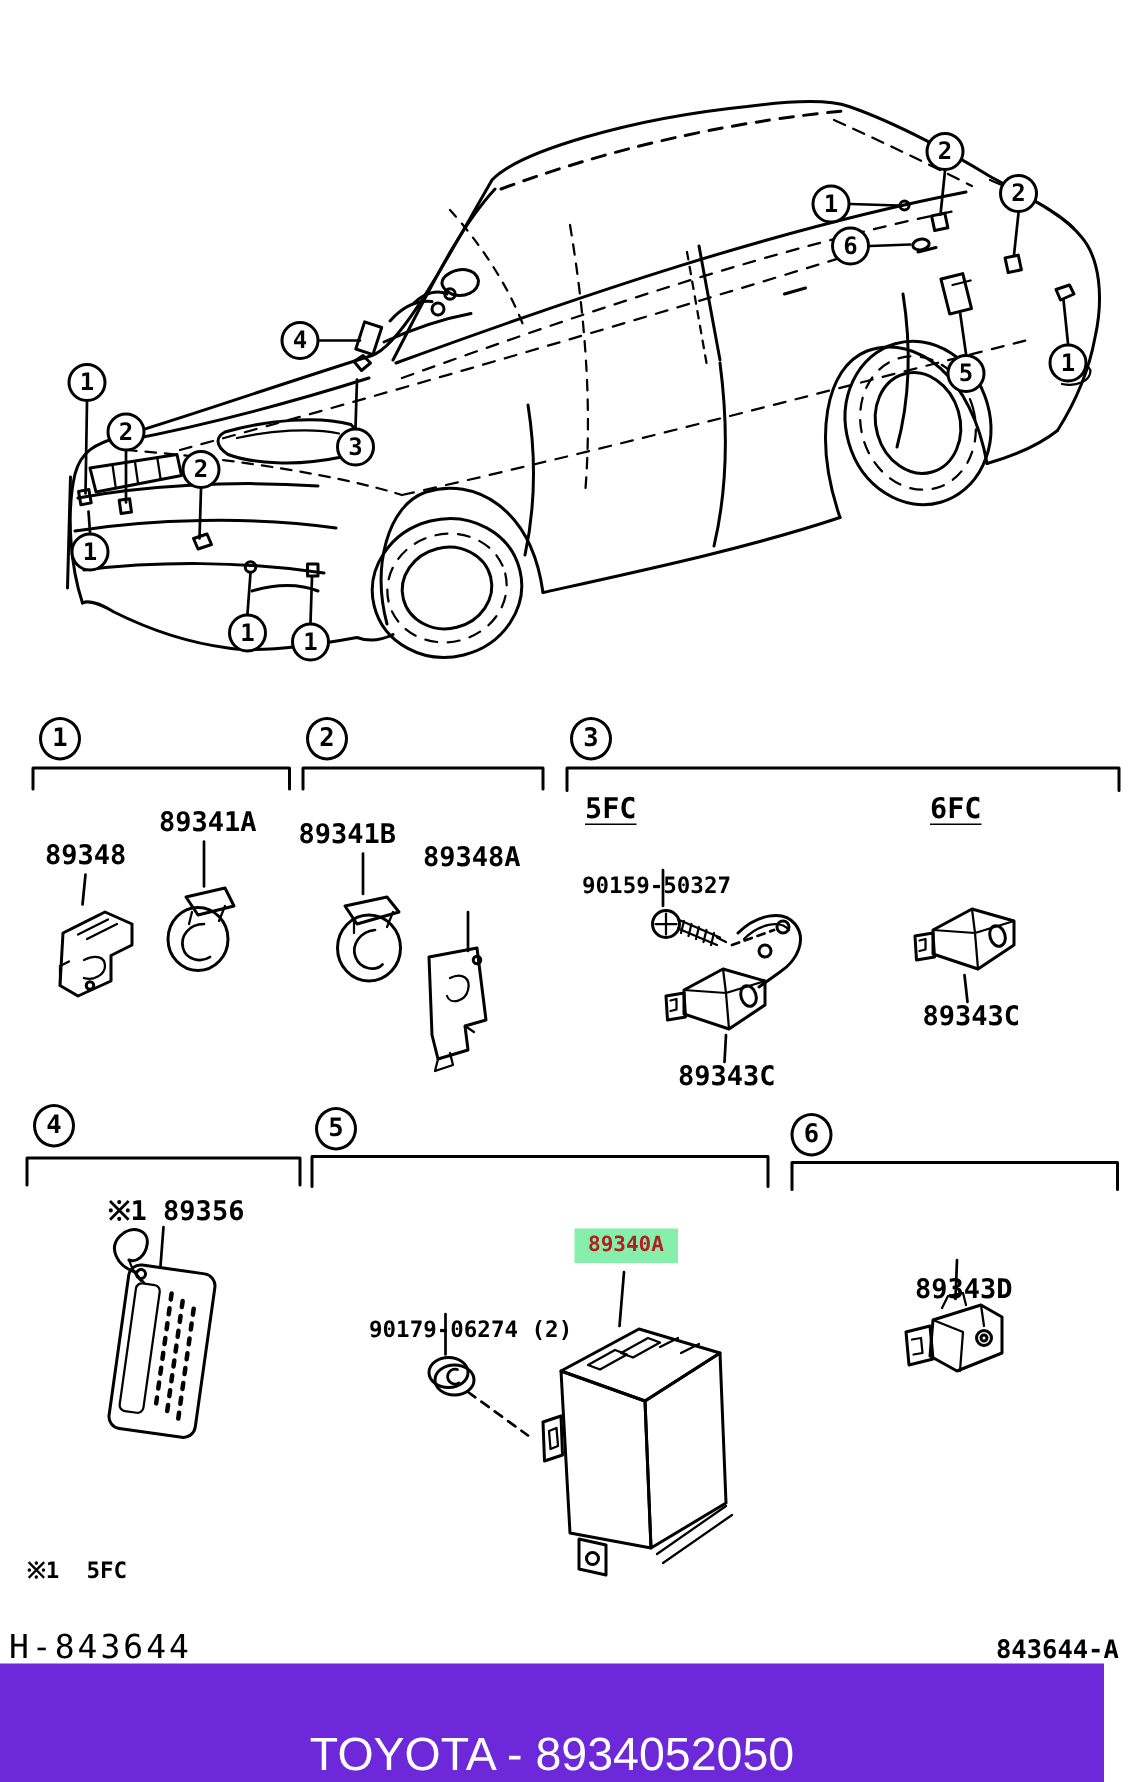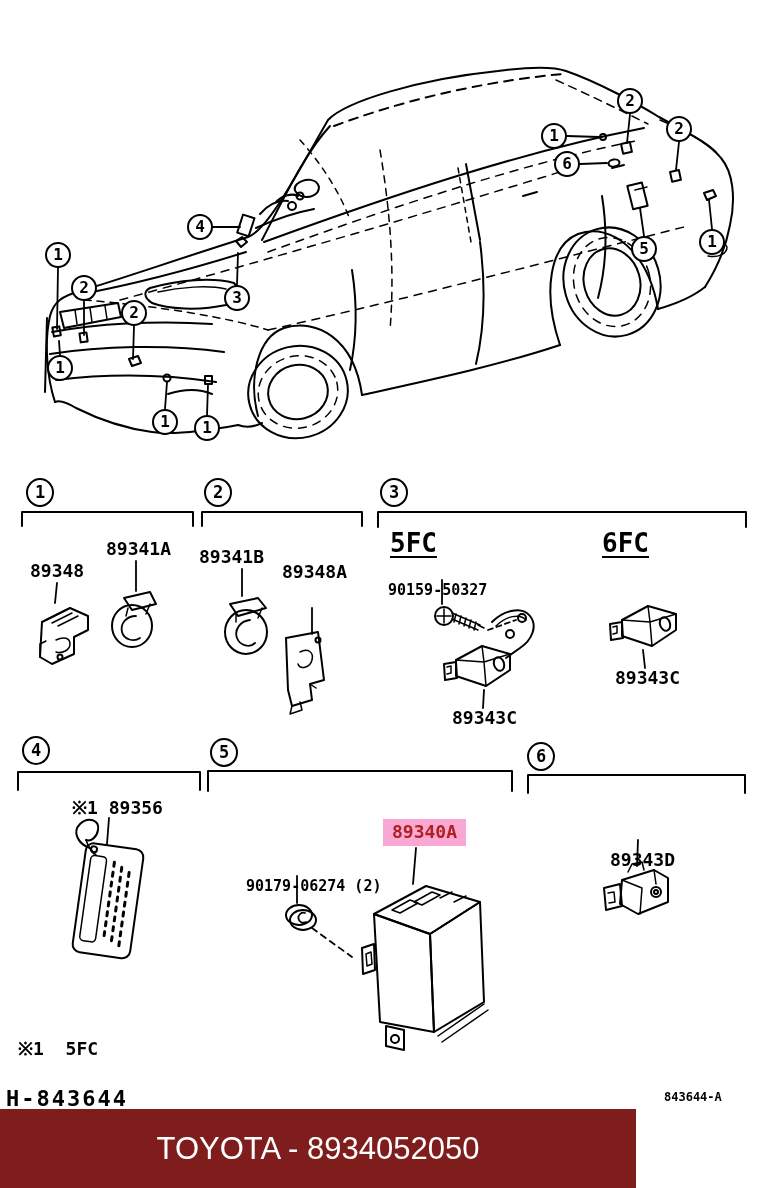--- a/index.html
+++ b/index.html
@@ -7,29 +7,29 @@
           font-family:"DejaVu Sans Mono",monospace;color:#000;}
   #art{position:absolute;left:0;top:0;width:760px;height:1188px;}
   .callout{position:absolute;width:26px;height:26px;border:2px solid #000;border-radius:50%;
            background:#fff;display:flex;align-items:center;justify-content:center;
            font-weight:bold;font-size:16px;line-height:1;box-sizing:border-box;}
   .seccircle{position:absolute;width:28px;height:29px;border:2px solid #000;border-radius:50%;
            background:#fff;display:flex;align-items:center;justify-content:center;
            font-weight:bold;font-size:17px;line-height:1;box-sizing:border-box;}
   .plabel{position:absolute;font-weight:bold;font-size:18px;line-height:1.1;white-space:pre;}
   .plabel.small{font-size:15px;margin-top:20px;}
-  .variant{position:absolute;font-weight:bold;font-size:26px;text-decoration:underline;
+  .variant{position:absolute;font-weight:bold;font-size:19px;text-decoration:underline;
            text-underline-offset:4px;white-space:pre;}
-  .hl{position:absolute;font-weight:bold;font-size:18px;line-height:1;white-space:pre;
-      background:#f9a8d4;color:#B02020;padding:4px 9px 5px 9px;}
-  #footnote{position:absolute;left:18px;top:1036px;font-weight:bold;font-size:18px;white-space:pre;}
-  #pagecode{position:absolute;left:6px;top:1086px;font-weight:bold;font-size:22px;letter-spacing:2px;white-space:pre;}
-  #figcode{position:absolute;left:664px;top:1090px;font-weight:bold;font-size:12px;white-space:pre;}
-  #footerbar{position:absolute;left:0;top:1109px;width:636px;height:79px;background:#7f1d1d;
-      display:flex;align-items:center;justify-content:center;gap:40px;
+  .hl{position:absolute;font-weight:bold;font-size:14px;line-height:1;white-space:pre;
+      background:#86efac;color:#B02020;padding:4px 9px 5px 9px;}
+  #footnote{position:absolute;left:18px;top:1036px;font-weight:bold;font-size:15px;white-space:pre;}
+  #pagecode{position:absolute;left:6px;top:1086px;font-weight:normal;font-size:22px;letter-spacing:2px;white-space:pre;}
+  #figcode{position:absolute;left:664px;top:1090px;font-weight:bold;font-size:17px;white-space:pre;}
+  #footerbar{position:absolute;left:0;top:1109px;width:736px;height:79px;background:#6d28d9;
+      display:flex;align-items:flex-end;justify-content:center;gap:40px;
       font-family:"Liberation Sans",sans-serif;font-size:31px;color:#fff;}
 </style>
 </head>
 <body>
 
 <div id="canvas">
 
 <svg id="art" viewBox="0 0 760 1188" fill="none" stroke="#000" stroke-width="2" stroke-linecap="round" stroke-linejoin="round">
 
   <g>
@@ -308,21 +308,21 @@
     </div>
 <div class="seccircle" style="left:527px;top:742px">
       <span>6</span>
     </div>
 
 <div class="plabel" style="left:30px;top:561px">89348</div>
 <div class="plabel" style="left:106px;top:539px">89341A</div>
 <div class="plabel" style="left:199px;top:547px">89341B</div>
 <div class="plabel" style="left:282px;top:562px">89348A</div>
 <div class="variant" style="left:390px;top:528px">5FC</div>
-<div class="variant" style="left:602px;top:528px">6FC</div>
+<div class="variant" style="left:620px;top:528px">6FC</div>
 <div class="plabel small" style="left:388px;top:562px">90159-50327</div>
 <div class="plabel" style="left:452px;top:708px">89343C</div>
 <div class="plabel" style="left:615px;top:668px">89343C</div>
 <div class="plabel" style="left:72px;top:798px">※1 89356</div>
 <div class="plabel small" style="left:246px;top:858px">90179-06274 (2)</div>
 <div class="hl" style="left:383px;top:819px">89340A</div>
 <div class="plabel" style="left:610px;top:850px">89343D</div>
 
 <div id="footnote">※1  5FC</div>
 <div id="pagecode">H-843644</div>

